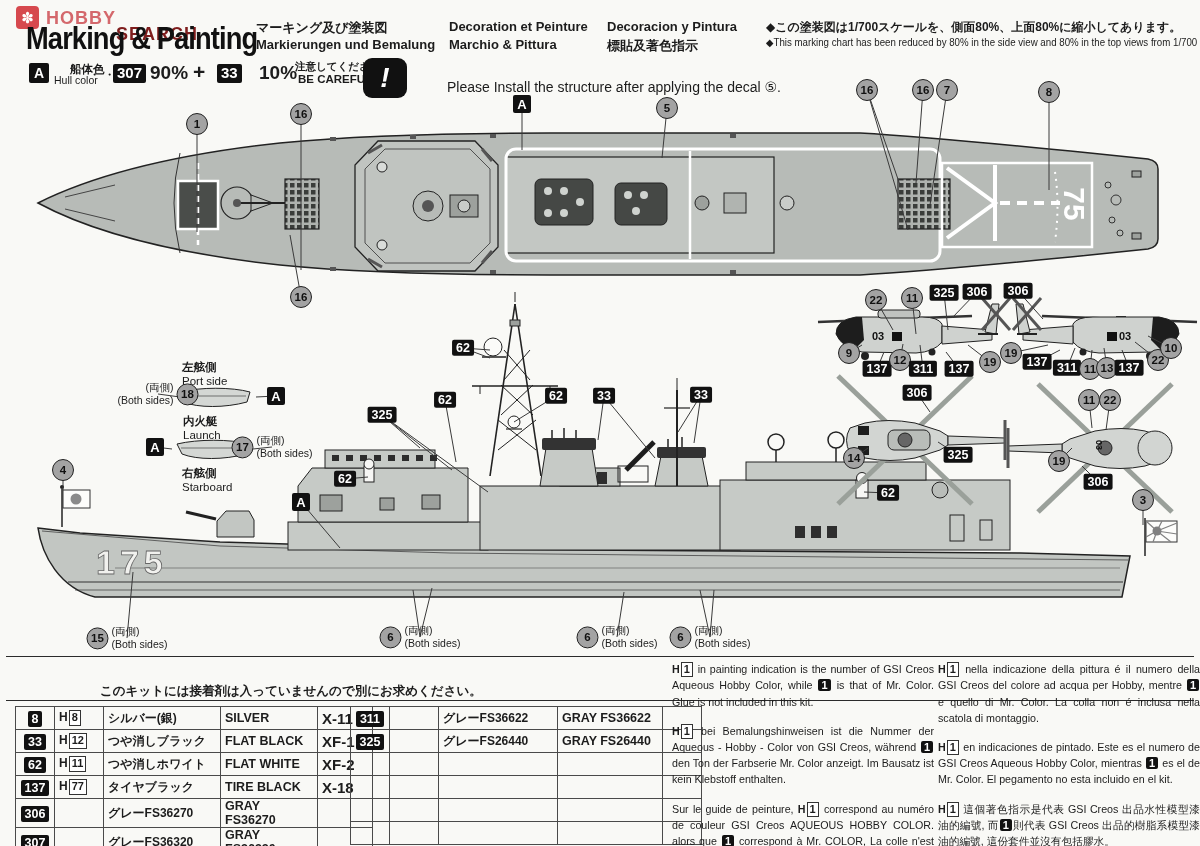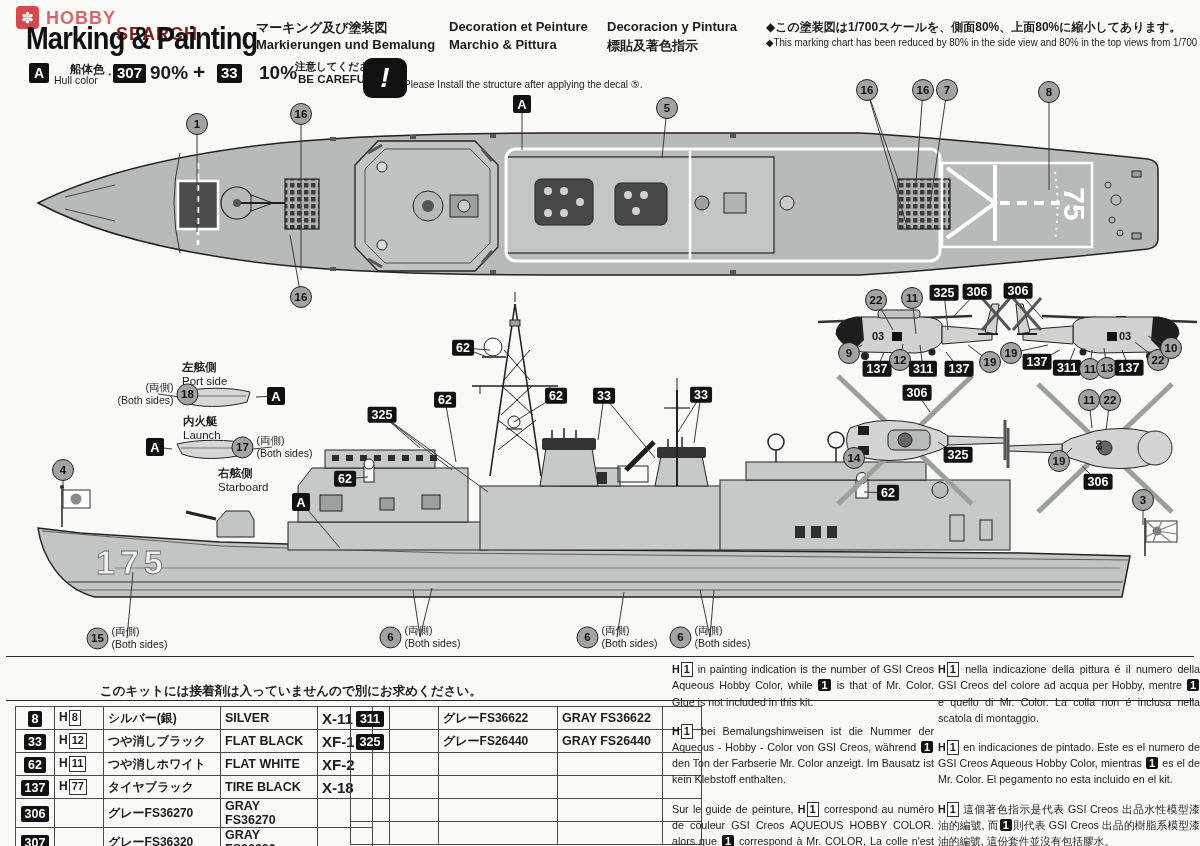--- a/index.html
+++ b/index.html
@@ -28,21 +28,21 @@
   .hc-plus{left:193px;top:60px;font-size:21px;font-weight:700;}
   .hc-p2{left:217px;top:64px;}
   .hc-pct2{left:259px;top:62px;font-size:19px;font-weight:600;}
   
   .caution-ja{left:295px;top:60px;font-size:10.5px;font-weight:600;}
   .caution-en{left:298px;top:73px;font-size:11.5px;font-weight:600;}
   .caution-icon{left:363px;top:58px;width:44px;height:40px;background:#111;border-radius:9px;
                 color:#fff;display:flex;align-items:center;justify-content:center;
                 font-size:28px;font-weight:700;font-style:italic;}
   .decal-ja{left:424px;top:61px;font-size:13.5px;font-weight:600;white-space:nowrap;}
-  .decal-en{left:404px;top:79px;font-size:10px;white-space:nowrap;}
+  .decal-en{left:447px;top:79px;font-size:14px;white-space:nowrap;}
   
   #topview-svg{left:30px;top:105px;}
   #sideview-svg{left:20px;top:290px;}
   #leader-layer{left:0;top:0;width:1200px;height:846px;z-index:4;pointer-events:none;}
   #leader-layer line{stroke:#3a3a3a;stroke-width:1;}
   #callout-layer{left:0;top:0;width:1200px;height:846px;z-index:5;pointer-events:none;}
   .callout{position:absolute;transform:translate(-50%,-50%);display:flex;align-items:center;gap:3px;white-space:nowrap;}
   .co-circle{width:20px;height:20px;border:1.6px solid #222;border-radius:50%;background:#a3a3a3;
              color:#111;font-size:11.5px;font-weight:700;display:flex;align-items:center;justify-content:center;flex:none;}
   .co-chip{background:#111;color:#fff;font-weight:700;font-size:12.5px;padding:1px 4px;border-radius:2px;line-height:1.15;flex:none;}
@@ -389,21 +389,21 @@
   </svg>
 
   <div class="abs boat-label" style="left:182px;top:360px;">
     <div class="ja">左舷側</div>
     <div>Port side</div>
   </div>
   <div class="abs boat-label" style="left:183px;top:414px;">
     <div class="ja">内火艇</div>
     <div>Launch</div>
   </div>
-  <div class="abs boat-label" style="left:182px;top:466px;margin-left:36px;">
+  <div class="abs boat-label" style="left:182px;top:466px;">
     <div class="ja">右舷側</div>
     <div>Starboard</div>
   </div>
 
   <svg id="leader-layer" class="abs" width="1200" height="846">
       <line x1="197" y1="124" x2="197" y2="232"></line>
       <line x1="301" y1="114" x2="301" y2="270"></line>
       <line x1="522" y1="104" x2="522" y2="150"></line>
       <line x1="667" y1="108" x2="662" y2="158"></line>
       <line x1="867" y1="90" x2="900" y2="185"></line>

